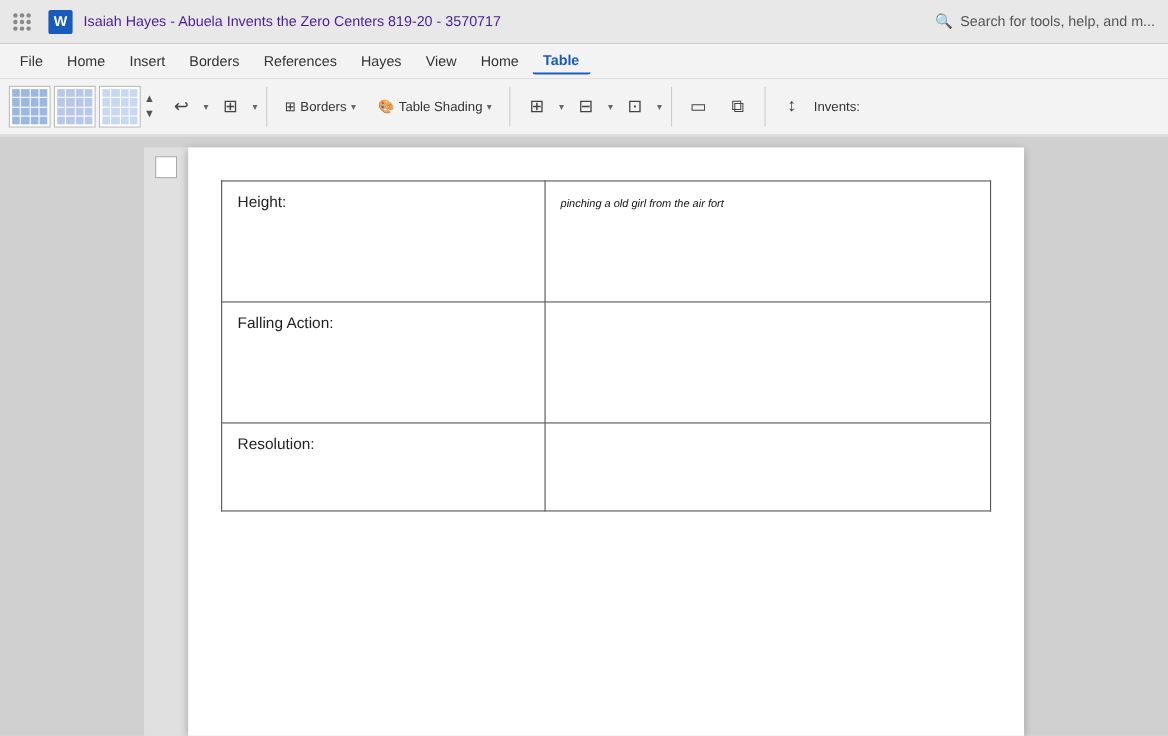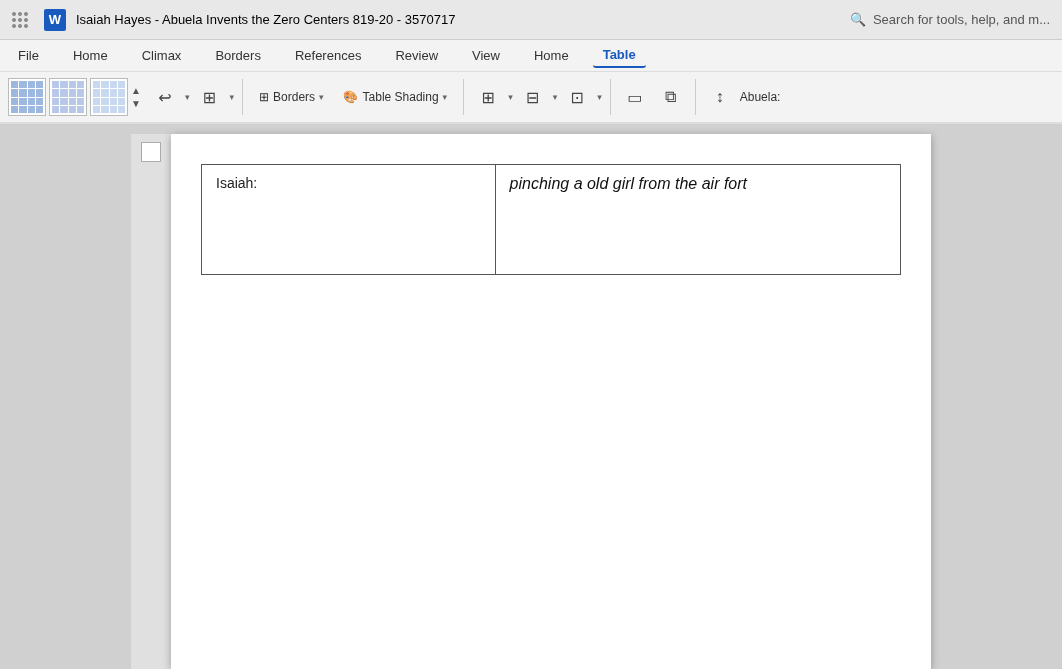--- a/index.html
+++ b/index.html
@@ -42,40 +42,40 @@
       color: white;
       font-weight: bold;
       font-size: 13px;
       display: flex;
       align-items: center;
       justify-content: center;
       border-radius: 2px;
     }
     .title-bar-text {
       font-size: 13px;
-      color: #000000;
+      color: #4c1d95;
       flex: 1;
     }
     .title-bar-search {
       display: flex;
       align-items: center;
       gap: 6px;
       color: #555;
       font-size: 13px;
     }
 
     
     .menu-bar {
       background: #f3f3f3;
       height: 32px;
       display: flex;
       align-items: center;
       padding: 0 8px;
       border-bottom: 1px solid #ddd;
-      gap: 14px;
+      gap: 2px;
     }
     .menu-item {
       padding: 4px 10px;
       font-size: 13px;
       color: #333;
       cursor: pointer;
       border-radius: 3px;
     }
     .menu-item.active {
       font-weight: 700;
@@ -211,21 +211,21 @@
       width: 42%;
     }
     .doc-table .content-cell {
       width: 58%;
     }
     .cell-label {
       font-size: 14px;
       color: #222;
     }
     .cell-content {
-      font-size: 16px;
+      font-size: 10px;
       color: #111;
       font-style: italic;
     }
     .row-climax td {
       height: 110px;
     }
     .row-falling td {
       height: 110px;
     }
     .row-resolution td {
@@ -251,24 +251,24 @@
   <div class="title-bar-text">Isaiah Hayes - Abuela Invents the Zero Centers 819-20 - 3570717</div>
   <div class="title-bar-search">
     <span>🔍</span>
     <span>Search for tools, help, and m...</span>
   </div>
 </div>
 
 <div class="menu-bar">
   <div class="menu-item">File</div>
   <div class="menu-item">Home</div>
-  <div class="menu-item">Climax</div>
+  <div class="menu-item">Insert</div>
   <div class="menu-item">Borders</div>
   <div class="menu-item">References</div>
-  <div class="menu-item">Review</div>
+  <div class="menu-item">Hayes</div>
   <div class="menu-item">View</div>
   <div class="menu-item">Home</div>
   <div class="menu-item active">Table</div>
 </div>
 
 <div class="ribbon">
 
   <div class="ribbon-table-style-group">
     <div class="table-style-box style1">
       <span></span>
@@ -362,39 +362,55 @@
   <span class="chevron" style="font-size:9px;color:#666;">▾</span>
 
   <div class="ribbon-divider"></div>
 
   <div class="ribbon-icon-btn" title="Merge Cells">▭</div>
   <div class="ribbon-icon-btn" title="Split Cells">⧉</div>
 
   <div class="ribbon-divider"></div>
 
   <div class="ribbon-icon-btn">↕</div>
-  <span class="height-label">Abuela:</span>
+  <span class="height-label">Invents:</span>
 </div>
 
 <div class="doc-area">
 
   <div class="left-sidebar">
     <div class="sidebar-square"></div>
   </div>
 
   <div class="page">
     <table class="doc-table">
       <tbody>
 
         <tr class="row-climax">
           <td class="label-cell">
-            <span class="cell-label">Isaiah:</span>
+            <span class="cell-label">Height:</span>
           </td>
           <td class="content-cell">
             <span class="cell-content">pinching a old girl from the air fort</span>
           </td>
         </tr>
 
-
+        <tr class="row-falling">
+          <td class="label-cell">
+            <span class="cell-label">Falling Action:</span>
+          </td>
+          <td class="content-cell">
+            <span class="cell-content"></span>
+          </td>
+        </tr>
+
+        <tr class="row-resolution">
+          <td class="label-cell">
+            <span class="cell-label">Resolution:</span>
+          </td>
+          <td class="content-cell">
+            <span class="cell-content"></span>
+          </td>
+        </tr>
       </tbody>
     </table>
   </div>
 </div>
 
 </body></html>

